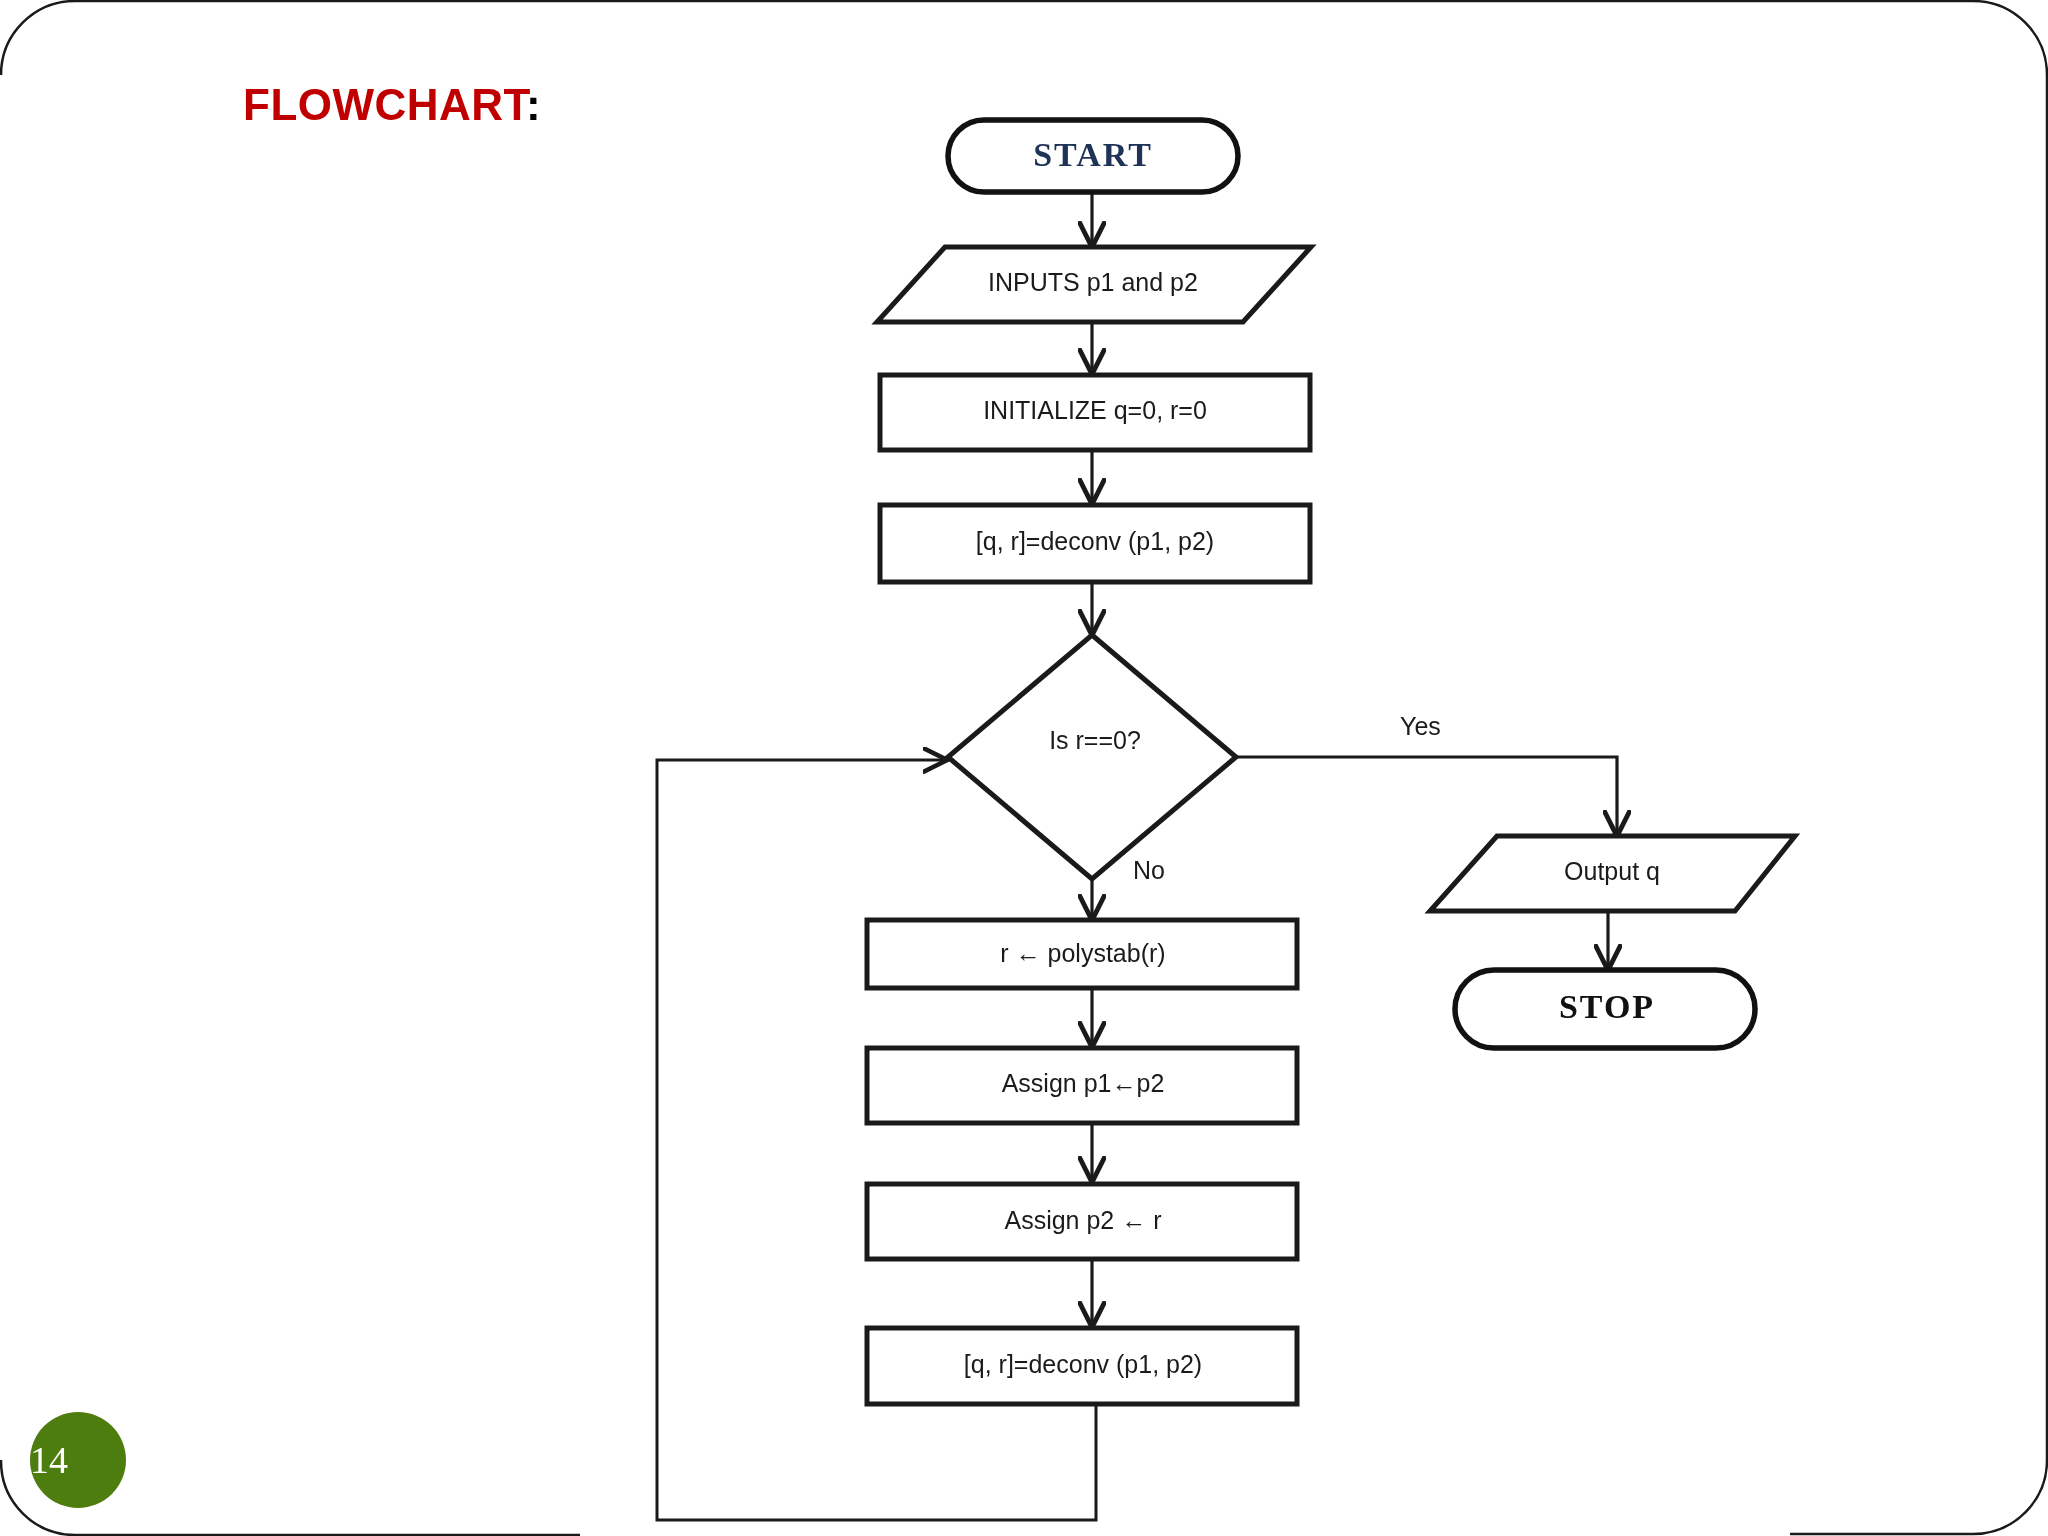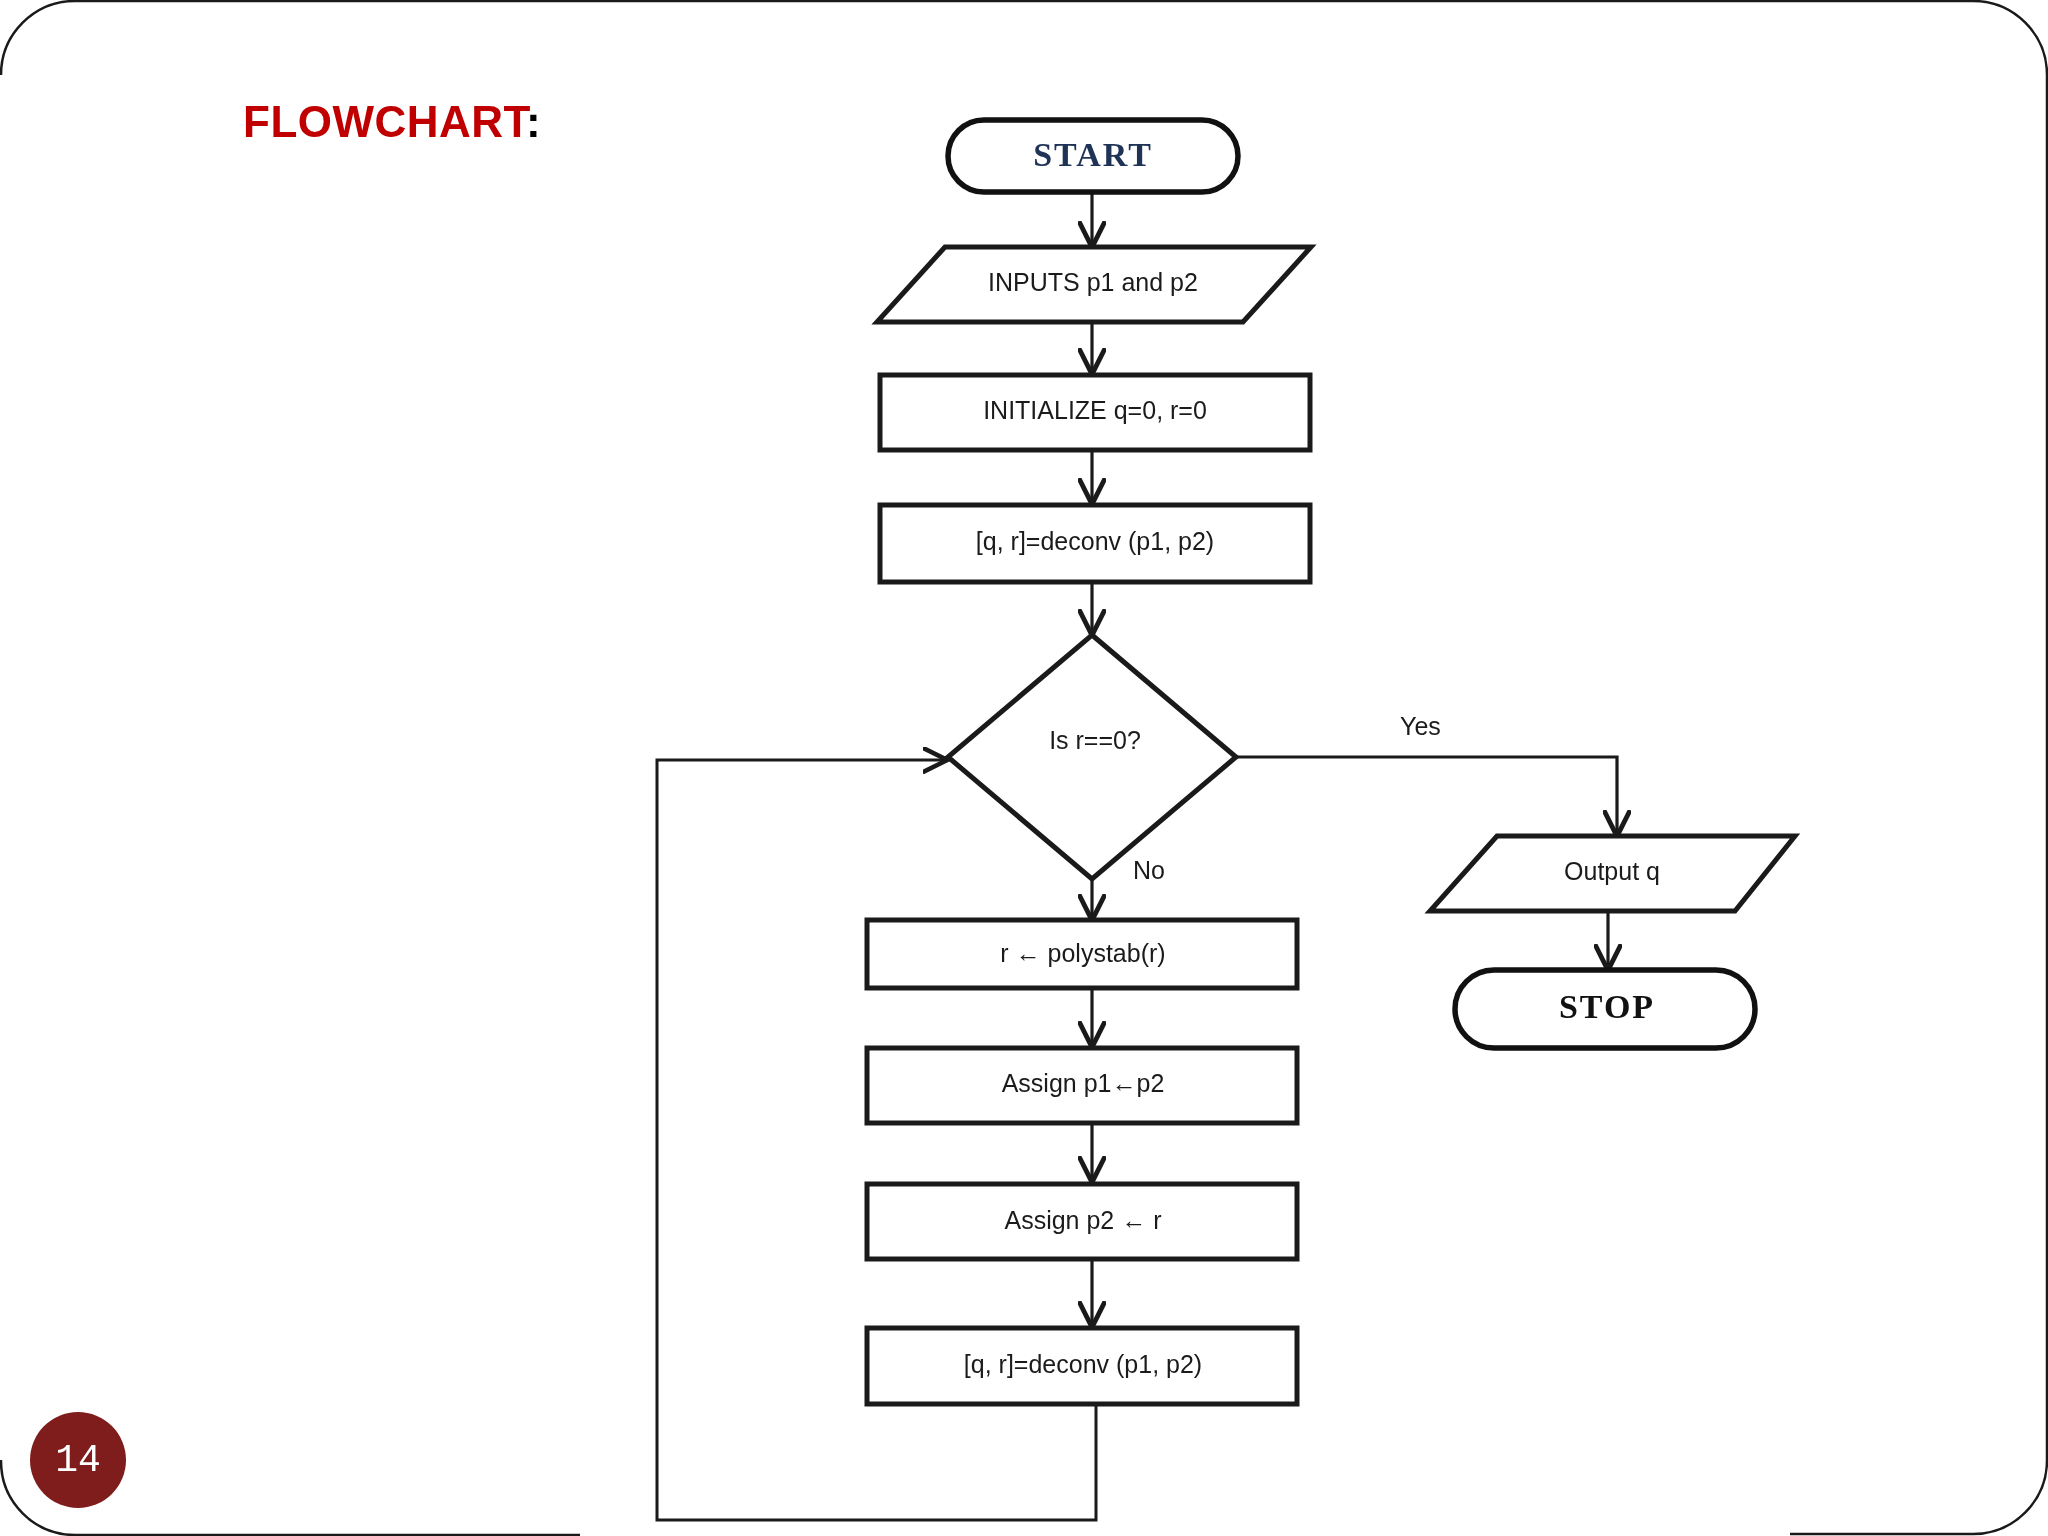--- a/index.html
+++ b/index.html
@@ -20,44 +20,43 @@
     position: absolute;
     left: 0; top: 0;
     width: 2048px; height: 1536px;
     pointer-events: none;
   }
 
   
   #page-title {
     position: absolute;
     left: 243px;
-    top: 97px;
+    top: 80px;
     font-size: 44px;
     font-weight: bold;
     letter-spacing: 0.5px;
     white-space: nowrap;
   }
   #page-title .title-word { color: #C00000; }
   #page-title .title-colon { color: #000000; }
 
   
   #page-badge {
     position: absolute;
     left: 30px;
     top: 1412px;
     width: 96px;
     height: 96px;
     border-radius: 50%;
-    background: #7f1d1d;
+    background: #4d7c0f;
     color: #ffffff;
     display: flex;
     align-items: center;
-    justify-content: center;
     font-size: 38px;
-    font-family: Liberation Mono, monospace;
+    font-family: Liberation Serif, serif;
   }
 
   
   #flowchart {
     position: absolute;
     left: 0;
     top: 0;
     width: 2048px;
     height: 1536px;
   }

